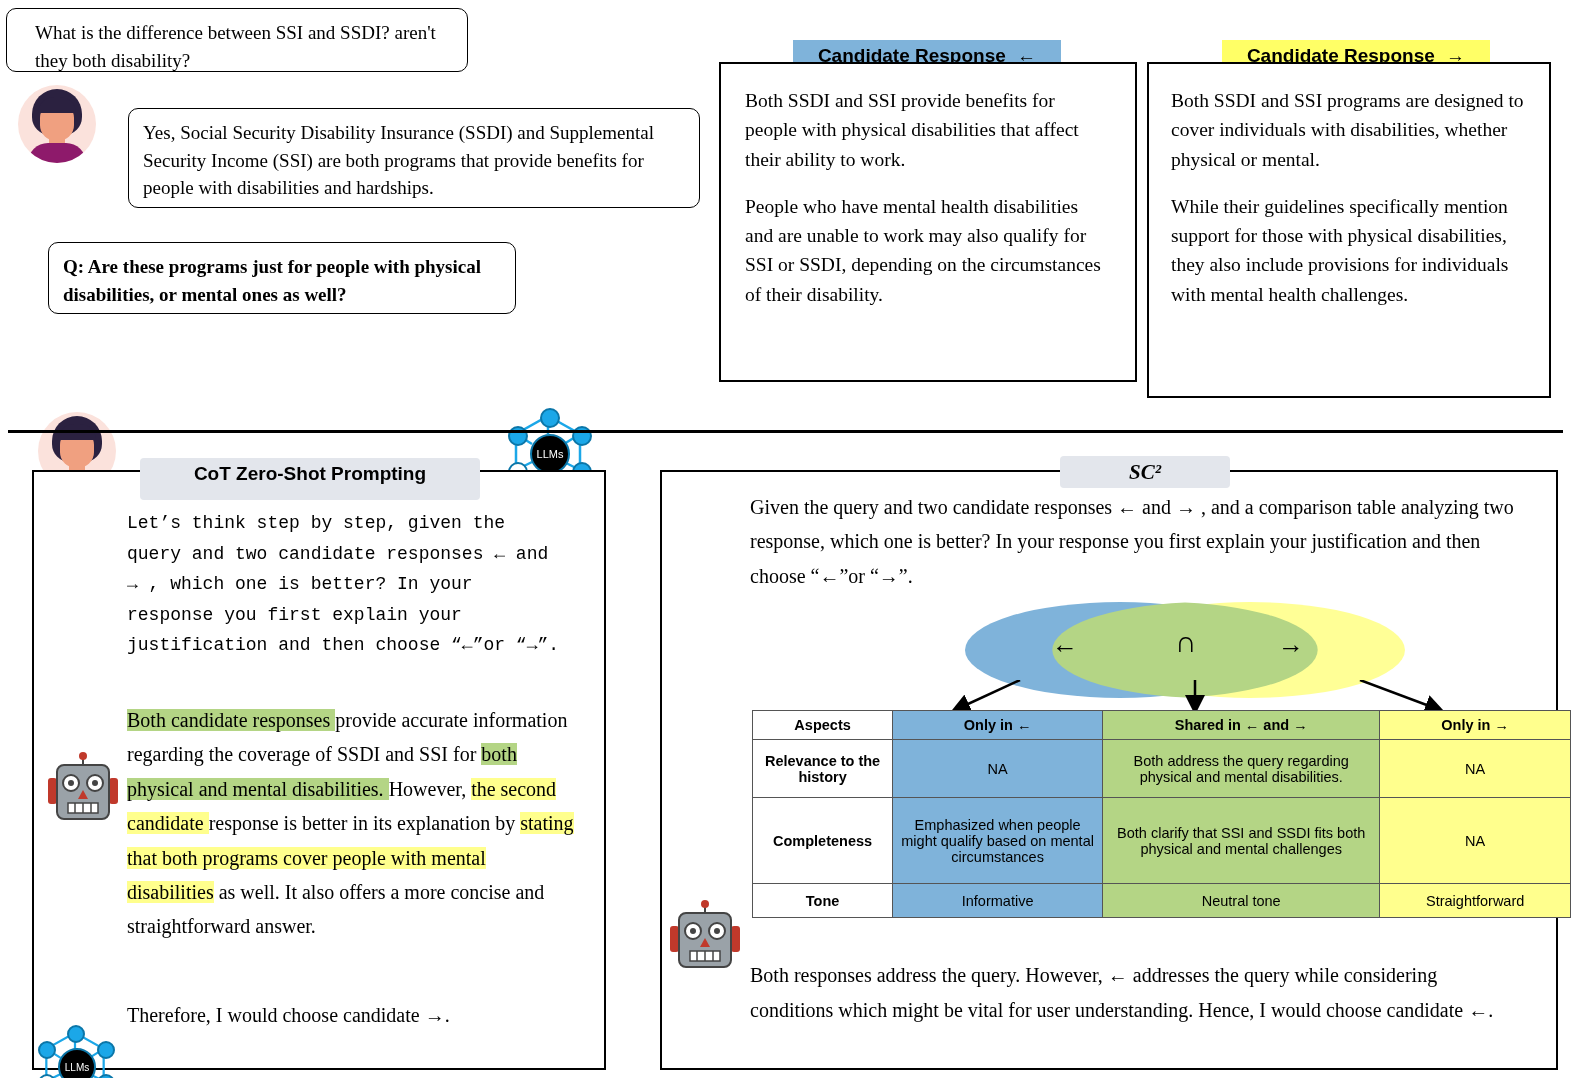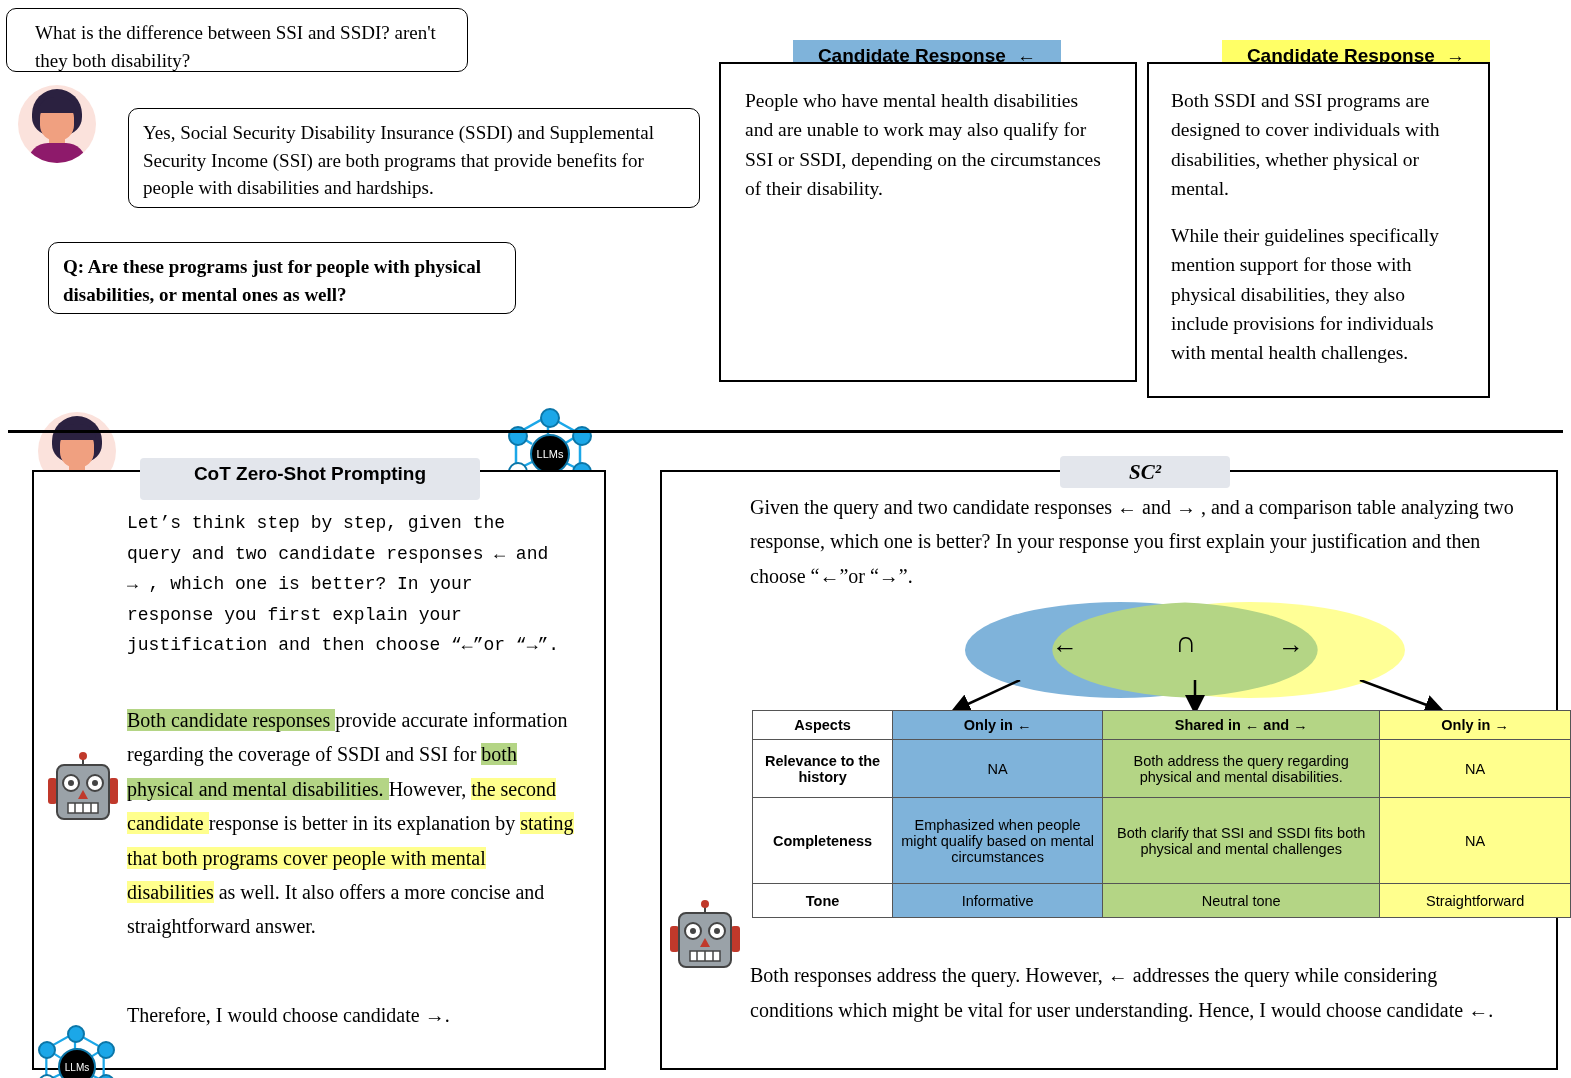--- a/index.html
+++ b/index.html
@@ -118,28 +118,29 @@
   <div class="dot o" style="left:40px;top:76px;width:16px;height:16px;"></div>
   <div class="dot o" style="left:8px;top:58px;width:16px;height:16px;"></div>
   <div class="dot" style="left:8px;top:22px;width:16px;height:16px;"></div>
 </div>
 
 <div class="abs hdr hdr-blue" style="left:793px;top:40px;width:268px;height:32px;">
   <span>Candidate Response</span>
   <span style="margin-left:6px;">←</span>
 </div>
 <div class="abs panel" style="left:719px;top:62px;width:418px;height:320px;padding:22px 24px;">
+  <p class="para">Both SSDI and SSI provide benefits for people with physical disabilities that affect their ability to work.</p>
   <p class="para">People who have mental health disabilities and are unable to work may also qualify for SSI or SSDI, depending on the circumstances of their disability.</p>
 </div>
 
 <div class="abs hdr hdr-yellow" style="left:1222px;top:40px;width:268px;height:32px;">
   <span>Candidate Response</span>
   <span style="margin-left:6px;">→</span>
 </div>
-<div class="abs panel" style="left:1147px;top:62px;width:343px;height:336px;padding:22px 22px;">
+<div class="abs panel" style="left:1147px;top:62px;width:404px;height:336px;padding:22px 22px;">
   <p class="para">Both SSDI and SSI programs are designed to cover individuals with disabilities, whether physical or mental.</p>
   <p class="para">While their guidelines specifically mention support for those with physical disabilities, they also include provisions for individuals with mental health challenges.</p>
 </div>
 
 <hr class="divider" style="left:8px;top:430px;width:1555px;">
 
 <div class="abs panel" style="left:32px;top:470px;width:574px;height:600px;"></div>
 
 <div class="abs hdr hdr-grey" style="left:140px;top:458px;width:340px;height:42px;">
   <span>CoT Zero-Shot Prompting</span>

